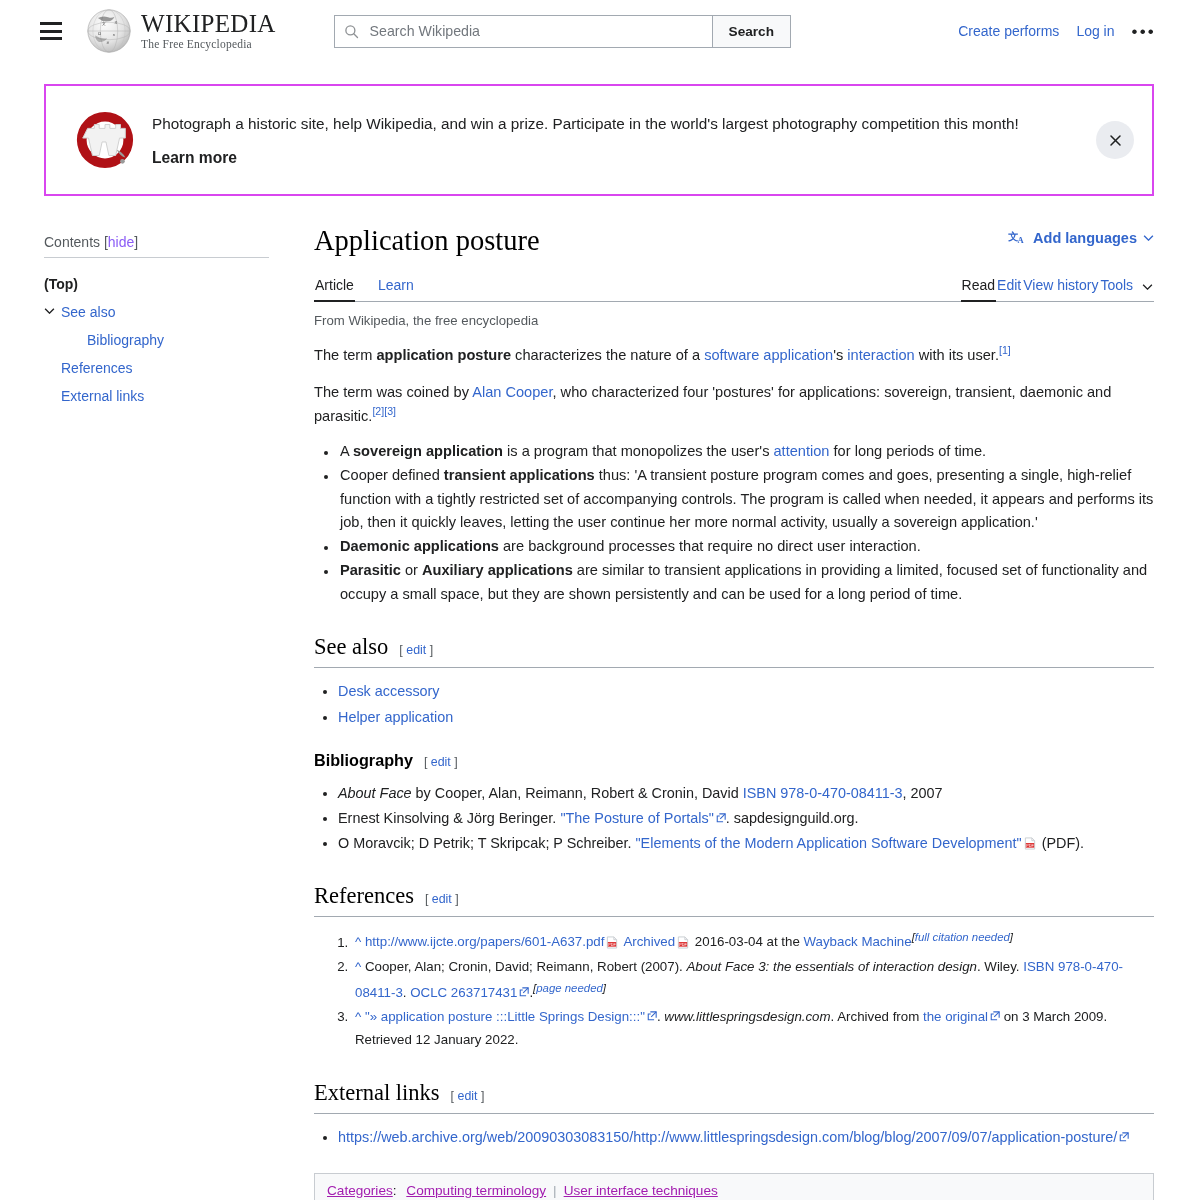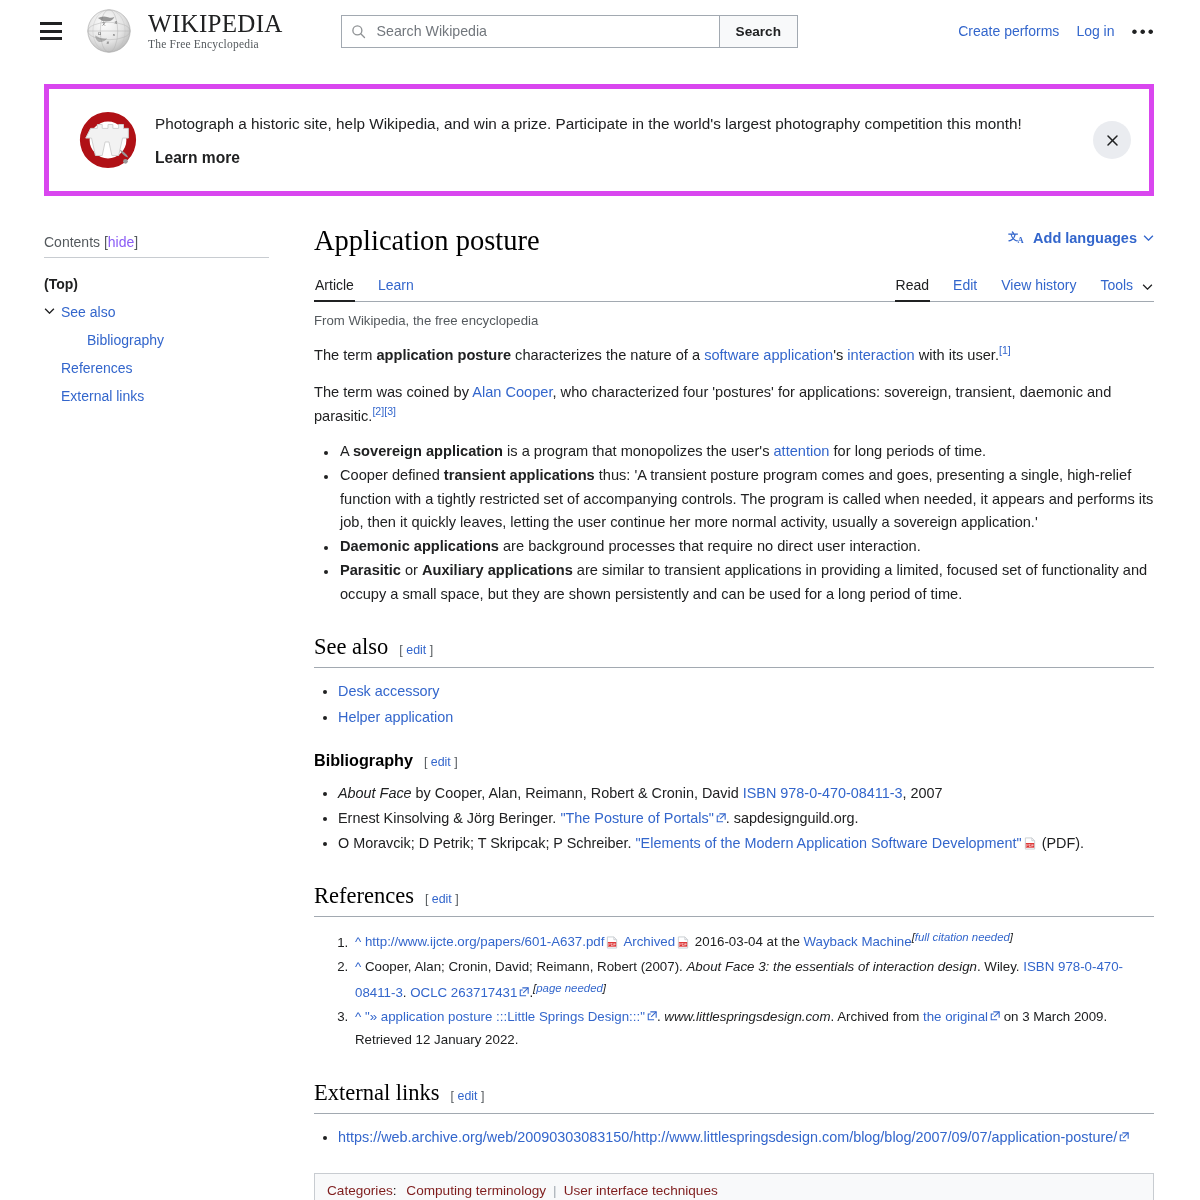--- a/index.html
+++ b/index.html
@@ -20,21 +20,21 @@
     padding: 0 44px 0 40px;
     position: relative;
   }
   .hamburger {
     width: 22px; height: 18px;
     display: flex; flex-direction: column; justify-content: space-between;
     margin-right: 24px; cursor: pointer;
   }
   .hamburger span { display:block; height: 3px; background: #202122; border-radius: 0; }
 
-  .logo-wrap { display: flex; align-items: center; gap: 16px; }
+  .logo-wrap { display: flex; align-items: center; gap: 9px; }
   .globe { width: 46px; height: 46px; flex: 0 0 46px; }
   .wordmark { line-height: 1; }
   .wordmark .wm-main {
     font-family: "Liberation Serif", serif;
     font-size: 25px; letter-spacing: 0.3px; color: #202122;
     font-variant: small-caps;
   }
   .wordmark .wm-sub {
     font-family: "Liberation Serif", serif;
     font-size: 11.5px; color: #54595d; margin-top: 3px; letter-spacing: .2px;
@@ -65,21 +65,21 @@
   .user-links {
     margin-left: auto; display: flex; align-items: center; gap: 17px;
     font-size: 14px;
   }
   .user-links a { color: #3366cc; }
   .dots { letter-spacing: 2.2px; color: #202122; font-size: 17px; cursor: pointer; line-height: 1;}
 
   
   .banner {
     margin: 22px 46px 0 44px;
-    border: 5px solid #d946ef;
+    border: 2px solid #d946ef;
     background: #fff;
     display: flex; align-items: center;
     padding: 16px 18px 16px 16px;
     min-height: 112px;
   }
   .banner-logo { width: 62px; height: 62px; flex: 0 0 62px; margin-right: 16px; margin-left: 12px;}
   .banner-text { flex: 1; }
   .banner-msg {
     font-size: 15.3px; color: #202122; line-height: 1.47; max-width: 930px;
   }
@@ -140,21 +140,21 @@
   .tab {
     font-size: 14px; padding: 0 1px 8px 1px; margin-right: 22px;
     color: #3366cc; cursor: pointer; position: relative;
   }
   .tab.active { color: #202122; }
   .tab.active::after {
     content: ''; position: absolute; left: 0; right: 0; bottom: -1px;
     height: 2px; background: #202122;
   }
   .tabs-right { margin-left: auto; display: flex; align-items: flex-end; }
-  .tabs-right .tab { margin-right: 0; margin-left: 22px; }
+  .tabs-right .tab { margin-right: 0; }
   .tab .chev-sm { display:inline-block; margin-left:5px; }
 
   .siteSub { font-size: 13.2px; color: #54595d; margin-top: 11px; }
 
   .body-text { font-size: 14.6px; line-height: 1.63; color: #202122; }
   .body-text p { margin: 14px 0 0 0; }
   .body-text p:first-child { margin-top: 16px; }
   .body-text b { font-weight: bold; }
   sup.ref { font-size: 10.6px; vertical-align: super; line-height: 0; }
   sup.ref a { color: #3366cc; }
@@ -194,21 +194,21 @@
   i { font-style: italic; }
 
   .ext-icon { display:inline-block; width: 10px; height: 10px; vertical-align: baseline; margin-left: 2px;}
   .pdf-icon { display:inline-block; width: 12px; height: 13px; vertical-align: -2px; margin: 0 2px; }
 
   .cat-box {
     margin-top: 24px; border: 1px solid #c8ccd1; background: #f8f9fa;
     padding: 9px 12px; font-size: 13.6px; color: #202122;
   }
   .cat-box .sep { color: #a2a9b1; margin: 0 7px; }
-  .cat-box a { color: #7f1d1d; }
+  .cat-box a { color: #a21caf; text-decoration: underline; }
 </style>
 </head>
 <body>
 
 <div class="header">
 
   <div class="hamburger">
     <span></span>
     <span></span>
     <span></span>

